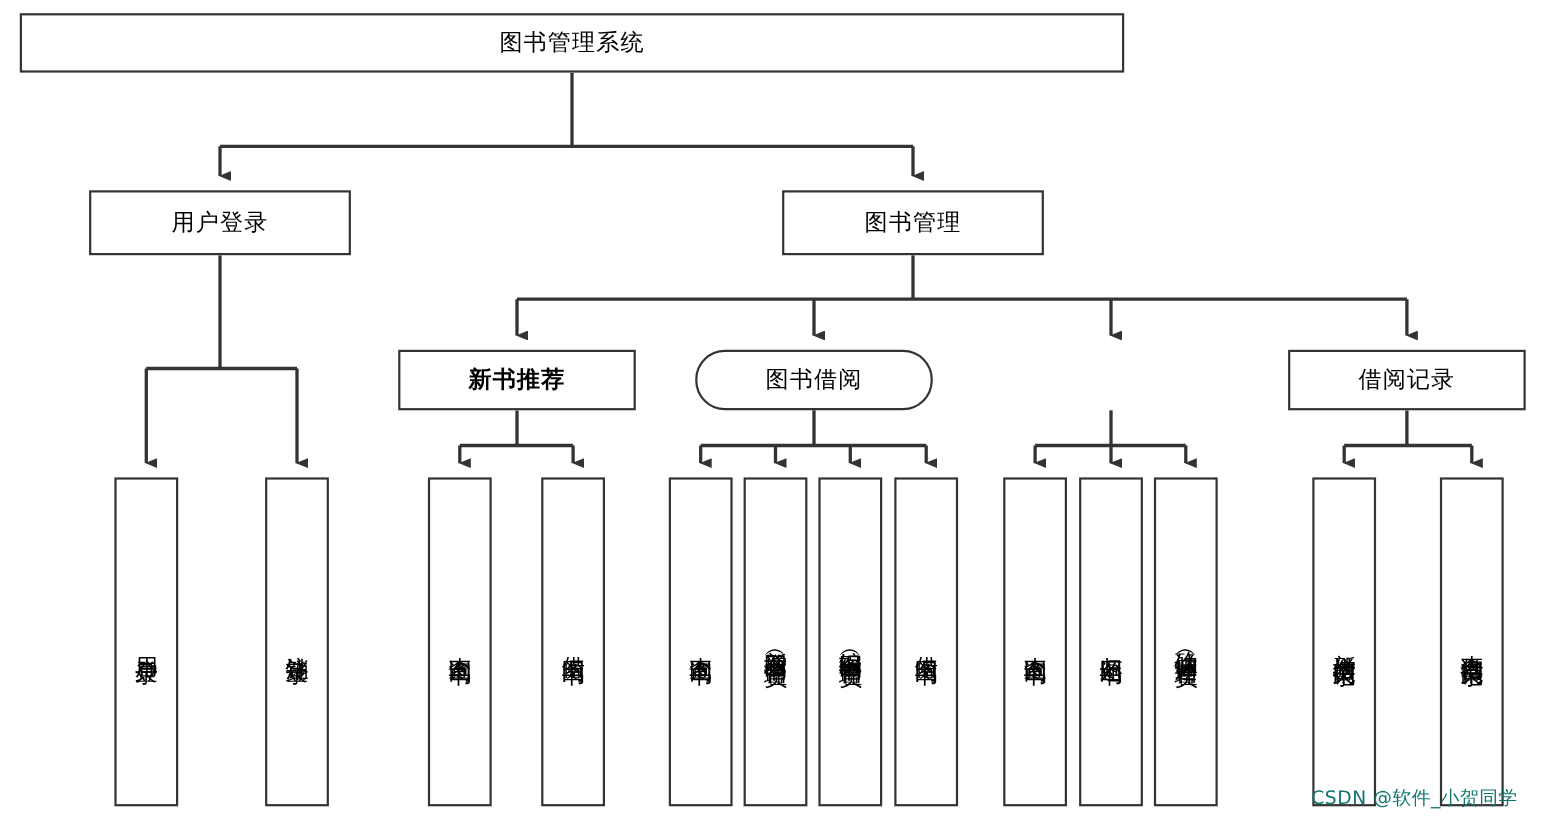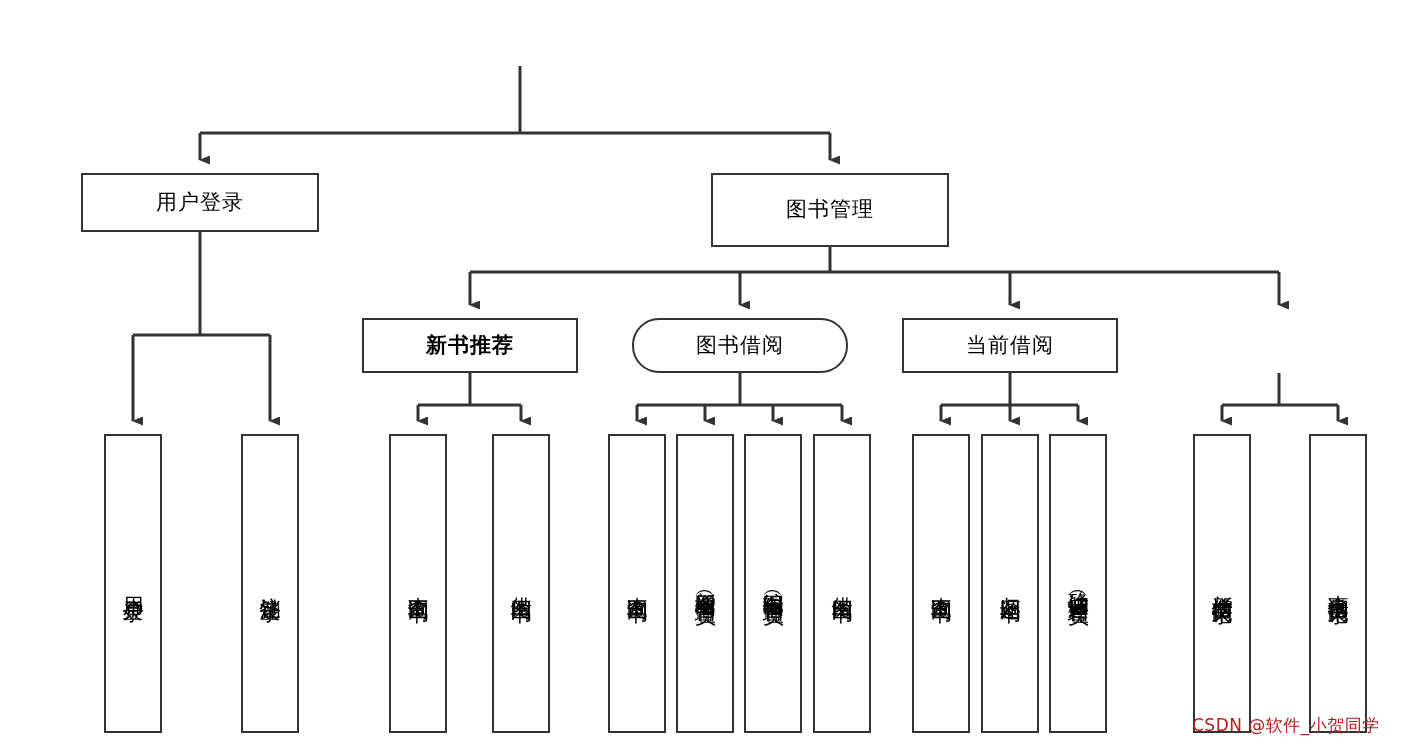--- a/index.html
+++ b/index.html
@@ -50,21 +50,21 @@
     text-align: center;
   }
   .node.vert .vtext {
     writing-mode: vertical-rl;
     text-orientation: upright;
     display: block;
     white-space: normal;
   }
   .watermark {
     position: absolute;
-    color: #b91c1c;
+    color: #0f766e;
     font-size: 17px;
     letter-spacing: 0.5px;
     white-space: nowrap;
     user-select: none;
   }
 </style>
 </head>
 <body>
 
 <div id="canvas">
@@ -112,36 +112,39 @@
       <line x1="1010" y1="405" x2="1010" y2="421" marker-end="url(#arrow)"></line>
       <line x1="1078" y1="405" x2="1078" y2="421" marker-end="url(#arrow)"></line>
 
       <line x1="1279" y1="373" x2="1279" y2="405"></line>
       <line x1="1222" y1="405" x2="1338" y2="405"></line>
       <line x1="1222" y1="405" x2="1222" y2="421" marker-end="url(#arrow)"></line>
       <line x1="1338" y1="405" x2="1338" y2="421" marker-end="url(#arrow)"></line>
     </g>
   </svg>
 
+  <div class="node horiz" style="left:18px; top:12px; width:1004px; height:54px;">
+    <span>图书管理系统</span>
+  </div>
 
   <div class="node horiz" style="left:81px; top:173px; width:238px; height:59px;">
     <span>用户登录</span>
   </div>
-  <div class="node horiz" style="left:711px; top:173px; width:238px; height:74px;">
+  <div class="node horiz" style="left:711px; top:173px; width:238px; height:59px;">
     <span>图书管理</span>
   </div>
 
   <div class="node horiz" style="left:362px; top:318px; width:216px; height:55px;font-weight:bold;">
     <span>新书推荐</span>
   </div>
   <div class="node horiz" style="left:632px; top:318px; width:216px; height:55px;border-radius:27px;">
     <span>图书借阅</span>
   </div>
-  <div class="node horiz" style="left:902px; top:318px; width:216px; height:55px;">
-    <span>当前借阅</span>
+  <div class="node horiz" style="left:1171px; top:318px; width:216px; height:55px;">
+    <span>借阅记录</span>
   </div>
 
   <div class="node vert" style="left:104px; top:434px; width:58px; height:299px;">
     <span class="vtext">用户登录</span>
   </div>
   <div class="node vert" style="left:241px; top:434px; width:58px; height:299px;">
     <span class="vtext">注销登录</span>
   </div>
 
   <div class="node vert" style="left:389px; top:434px; width:58px; height:299px;">

